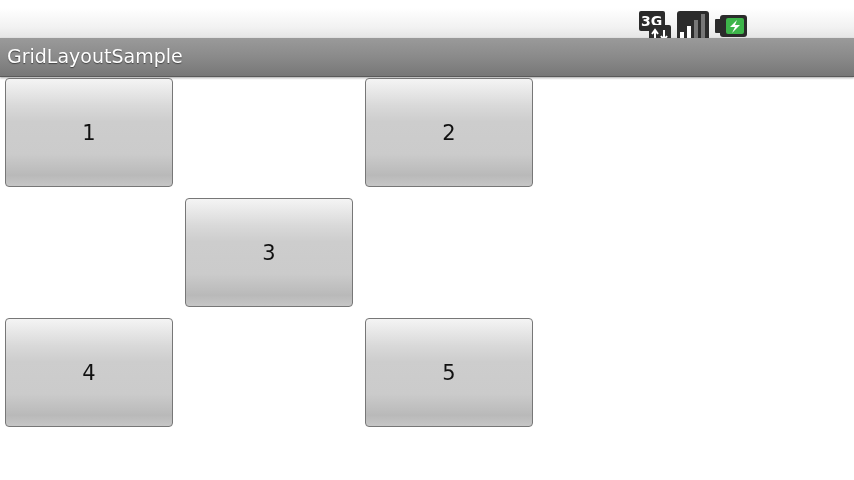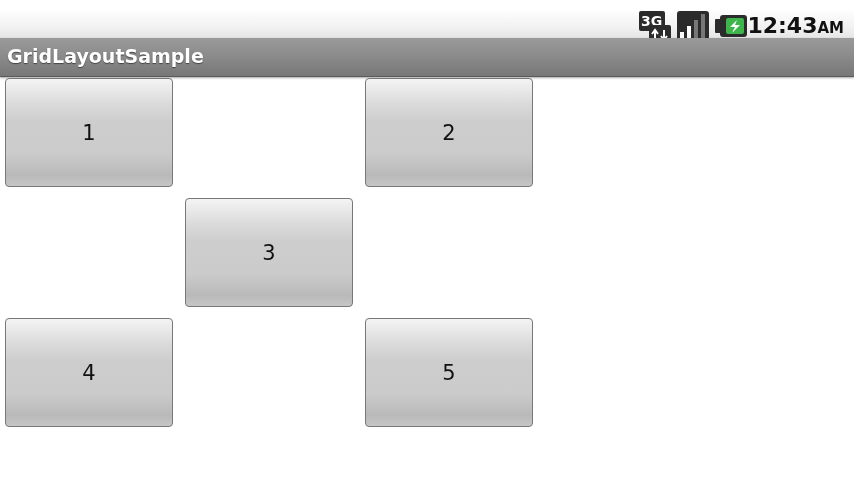--- a/index.html
+++ b/index.html
@@ -5,21 +5,21 @@
   html, body { margin:0; padding:0; }
   body { width:854px; height:480px; background:#ffffff; position:relative; overflow:hidden; font-family:"DejaVu Sans", sans-serif; }
   .statusbar { position:absolute; left:0; top:8px; width:854px; height:38px;
     background:linear-gradient(#ffffff 0%, #f2f2f2 50%, #dcdcdc 100%); }
   .sb-icon { position:absolute; top:3px; }
   .clock { position:absolute; right:10px; top:5px; font-size:22px; color:#111; font-weight:bold; letter-spacing:0px; }
   .clock .ampm { font-size:15px; font-weight:bold; }
   .titlebar { position:absolute; left:0; top:38px; width:854px; height:38px;
     background:linear-gradient(#9a9a9a 0%, #8a8a8a 50%, #777 100%); border-bottom:1px solid #5a5a5a;
     box-shadow:0 1px 2px rgba(0,0,0,0.35); }
-  .title { position:absolute; left:7px; top:7px; font-size:19px; font-weight:bold; color:#fff; text-shadow:0 1px 1px #444; }
+  .title { position:absolute; left:7px; top:7px; font-size:19px; font-weight:normal; color:#fff; text-shadow:0 1px 1px #444; }
   .gbtn { position:absolute; width:168px; height:109px; border:1px solid #777; border-radius:4px; box-sizing:border-box;
     background:linear-gradient(#f4f4f4 0%, #d9d9d9 25%, #cdcdcd 40%, #cbcbcb 70%, #b9b9b9 90%, #c6c6c6 100%);
     display:flex; align-items:center; justify-content:center; font-size:21px; color:#111; cursor:pointer; }
 </style>
 </head>
 <body>
 
 <div class="statusbar">
   <svg class="sb-icon" style="left:639px;" width="34" height="32">
     <rect x="0" y="0" width="26" height="20" rx="2" fill="#2b2b2b"></rect>
@@ -34,23 +34,20 @@
     <rect x="10" y="15" width="4" height="14" fill="#fff"></rect>
     <rect x="17" y="9" width="4" height="20" fill="#777"></rect>
     <rect x="24" y="3" width="4" height="26" fill="#777"></rect>
   </svg>
   <svg class="sb-icon" style="left:715px;top:7px;" width="32" height="24">
     <rect x="0" y="4" width="6" height="14" rx="1" fill="#2b2b2b"></rect>
     <rect x="5" y="0" width="27" height="22" rx="3" fill="#2b2b2b"></rect>
     <rect x="11" y="3" width="18" height="16" rx="2" fill="#3db54a"></rect>
     <path d="M22 5 L15 12 L20 12 L17 18 L25 10 L20 10 Z" fill="#fff"></path>
   </svg>
-  <div class="clock">
-    <span>12:43</span><span class="ampm">AM</span>
-  </div>
 </div>
 
 <div class="titlebar">
   <div class="title">GridLayoutSample</div>
 </div>
 
 <div>
   <div class="gbtn" style="left:5px;top:78px;">
       <span>1</span>
     </div>

